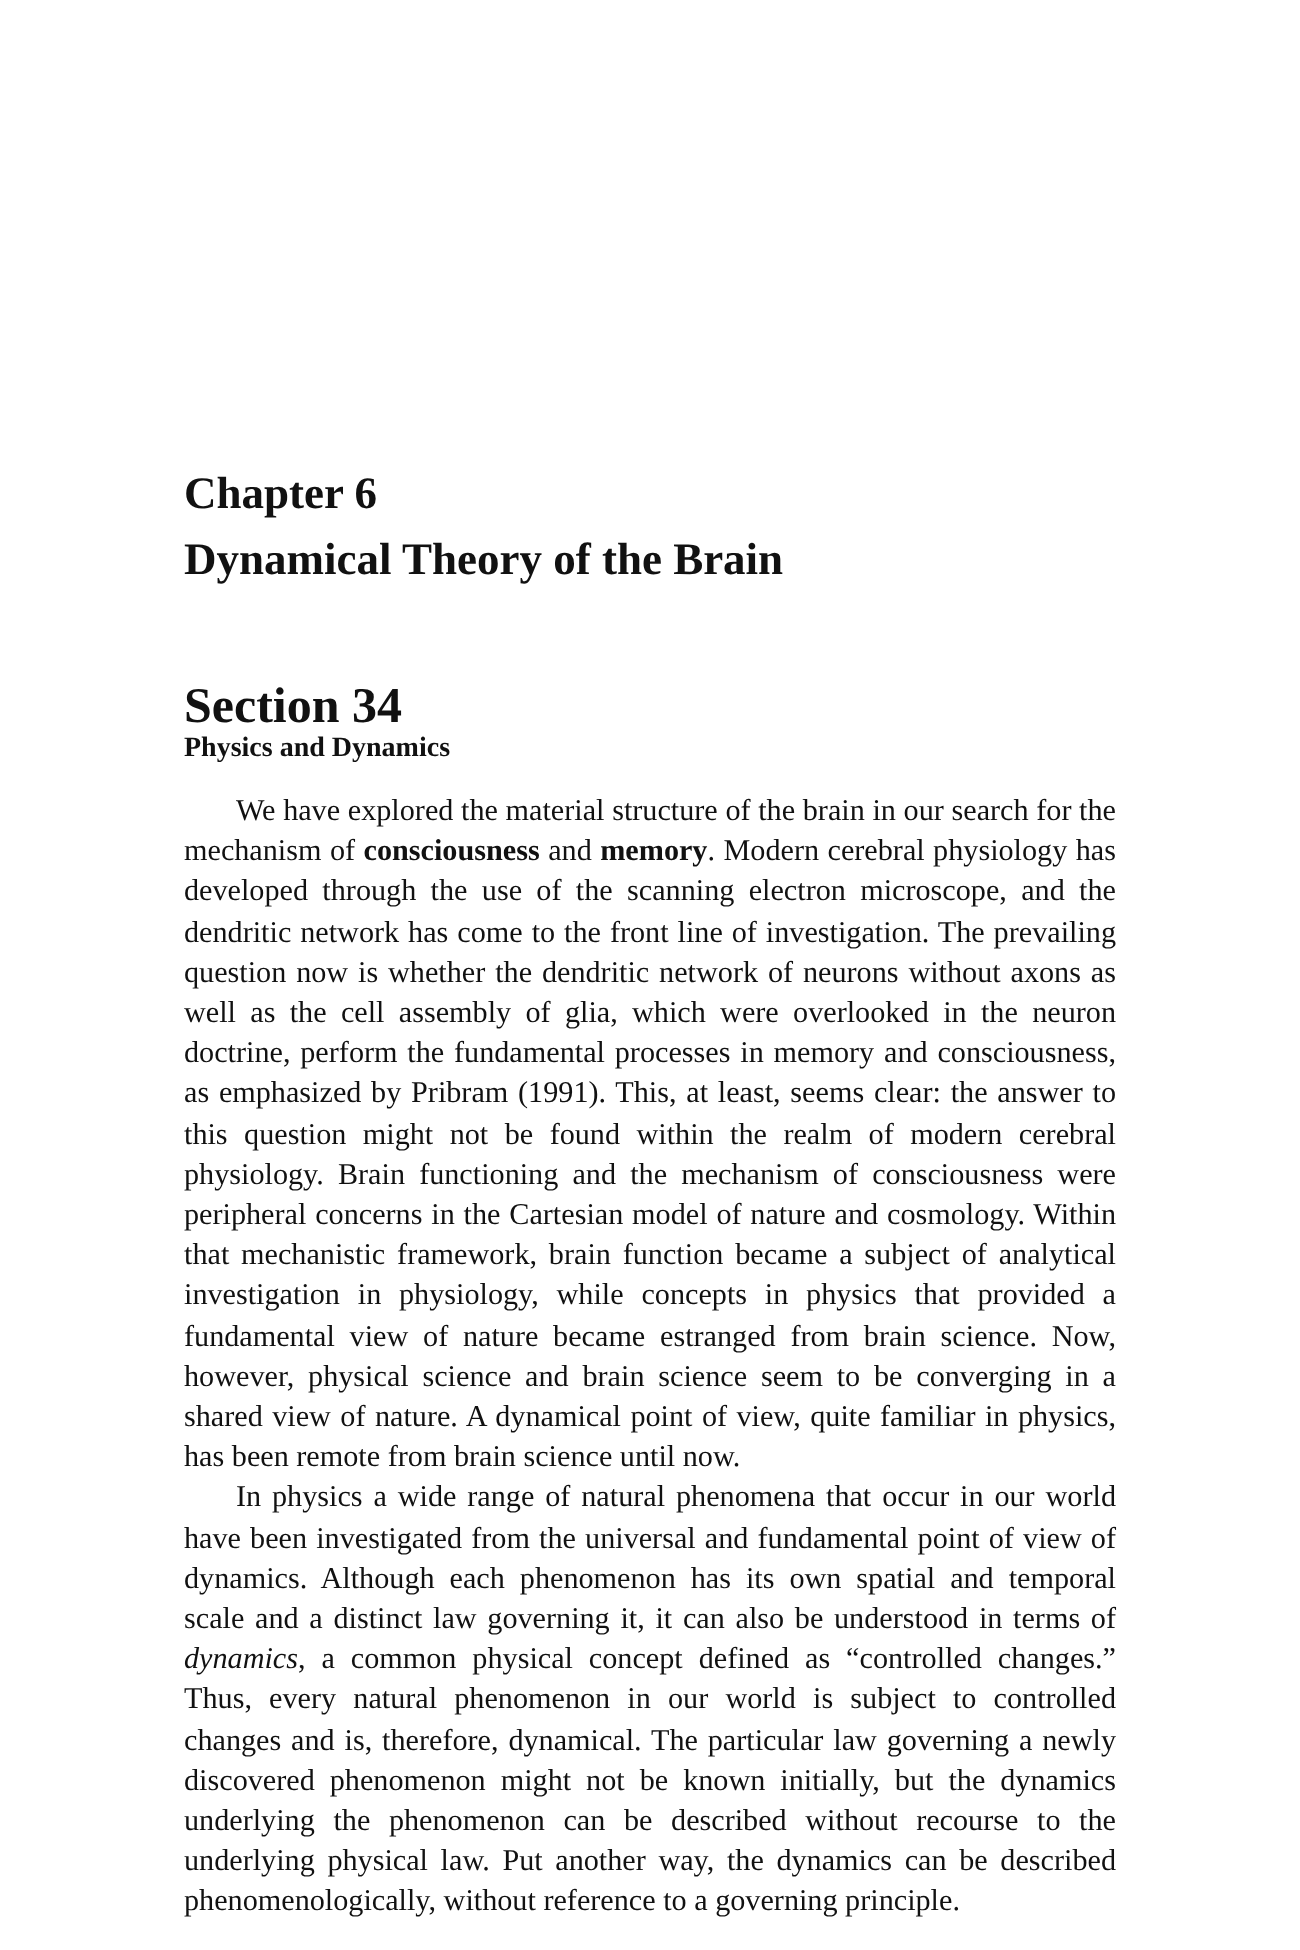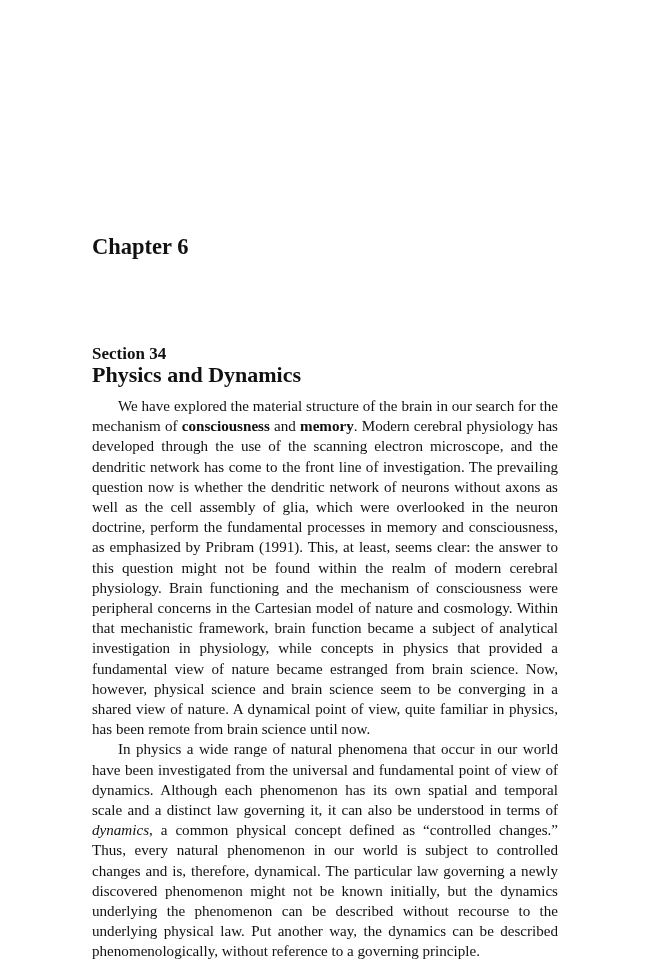--- a/index.html
+++ b/index.html
@@ -1,32 +1,33 @@
 <!DOCTYPE html>
 <html><head>
 <meta charset="utf-8">
 <style>
   html, body { margin: 0; padding: 0; background: #ffffff; }
   body { width: 650px; height: 975px; position: relative; overflow: hidden;
          font-family: "Liberation Serif", "DejaVu Serif", serif; color: #111; }
   .page { position: absolute; left: 0; top: 0; width: 526px; height: 975px; }
   .chapter-label { position: absolute; left: 92px; top: 234px; font-size: 22.5px; font-weight: bold; line-height: 26px; }
   .chapter-title { position: absolute; left: 92px; top: 267px; font-size: 22.5px; font-weight: bold; line-height: 26px; white-space: nowrap; }
-  .section-label { position: absolute; left: 92px; top: 343px; font-size: 17px; font-weight: bold; line-height: 22px; }
-  .section-title { position: absolute; left: 92px; top: 364px; font-size: 22px; font-weight: bold; line-height: 22px; }
+  .section-label { position: absolute; left: 92px; top: 343px; font-size: 25px; font-weight: bold; line-height: 22px; }
+  .section-title { position: absolute; left: 92px; top: 364px; font-size: 14px; font-weight: bold; line-height: 22px; }
   .body { position: absolute; left: 92px; top: 396px; width: 466px; font-size: 15.1px; line-height: 20.2px; }
   .body p { margin: 0; text-align: justify; text-indent: 26px; hyphens: manual; }
   .body b { font-weight: bold; margin-top: 28px; }
   .body i { font-style: italic; }
 </style>
 </head>
 <body>
 
 <div class="page">
   <div class="chapter-label">Chapter 6</div>
+  <div class="chapter-title">Dynamical Theory of the Brain</div>
   <div class="section-label">Section 34</div>
   <div class="section-title">Physics and Dynamics</div>
 
   <div class="body">
     <p>
       <span>We have explored the material structure of the brain in our search for the mechanism of </span><b>consciousness</b><span> and </span><b>memory</b><span>.  Modern cerebral physiology has developed through the use of the scanning electron microscope, and the dendritic network has come to the front line of investigation.  The prevailing question now is whether the dendritic network of neurons without axons as well as the cell assembly of glia, which were overlooked in the neuron doctrine, perform the fundamental processes in memory and consciousness, as emphasized by Pribram (1991).  This, at least, seems clear: the answer to this question might not be found within the realm of modern cerebral physiology.  Brain functioning and the mechanism of consciousness were peripheral concerns in the Cartesian model of nature and cosmology.  Within that mechanistic framework, brain function be­came a subject of analytical investigation in physiology, while concepts in phys­ics that provided a fundamental view of nature became estranged from brain science.  Now, however, physical science and brain science seem to be converg­ing in a shared view of nature.  A dynamical point of view, quite familiar in physics, has been remote from brain science until now.</span>
     </p>
     <p>
       <span>In physics a wide range of natural phenomena that occur in our world have been investigated from the universal and fundamental point of view of dynamics. Although each phenomenon has its own spatial and temporal scale and a distinct law governing it, it can also be understood in terms of </span><i>dynamics</i><span>, a common physical concept defined as “controlled changes.”  Thus, every natural phenom­enon in our world is subject to controlled changes and is, therefore, dynamical. The particular law governing a newly discovered phenomenon might not be known initially, but the dynamics underlying the phenomenon can be described without recourse to the underlying physical law.  Put another way, the dynamics can be described phenomenologically, without reference to a governing prin­ciple.</span>
     </p>

